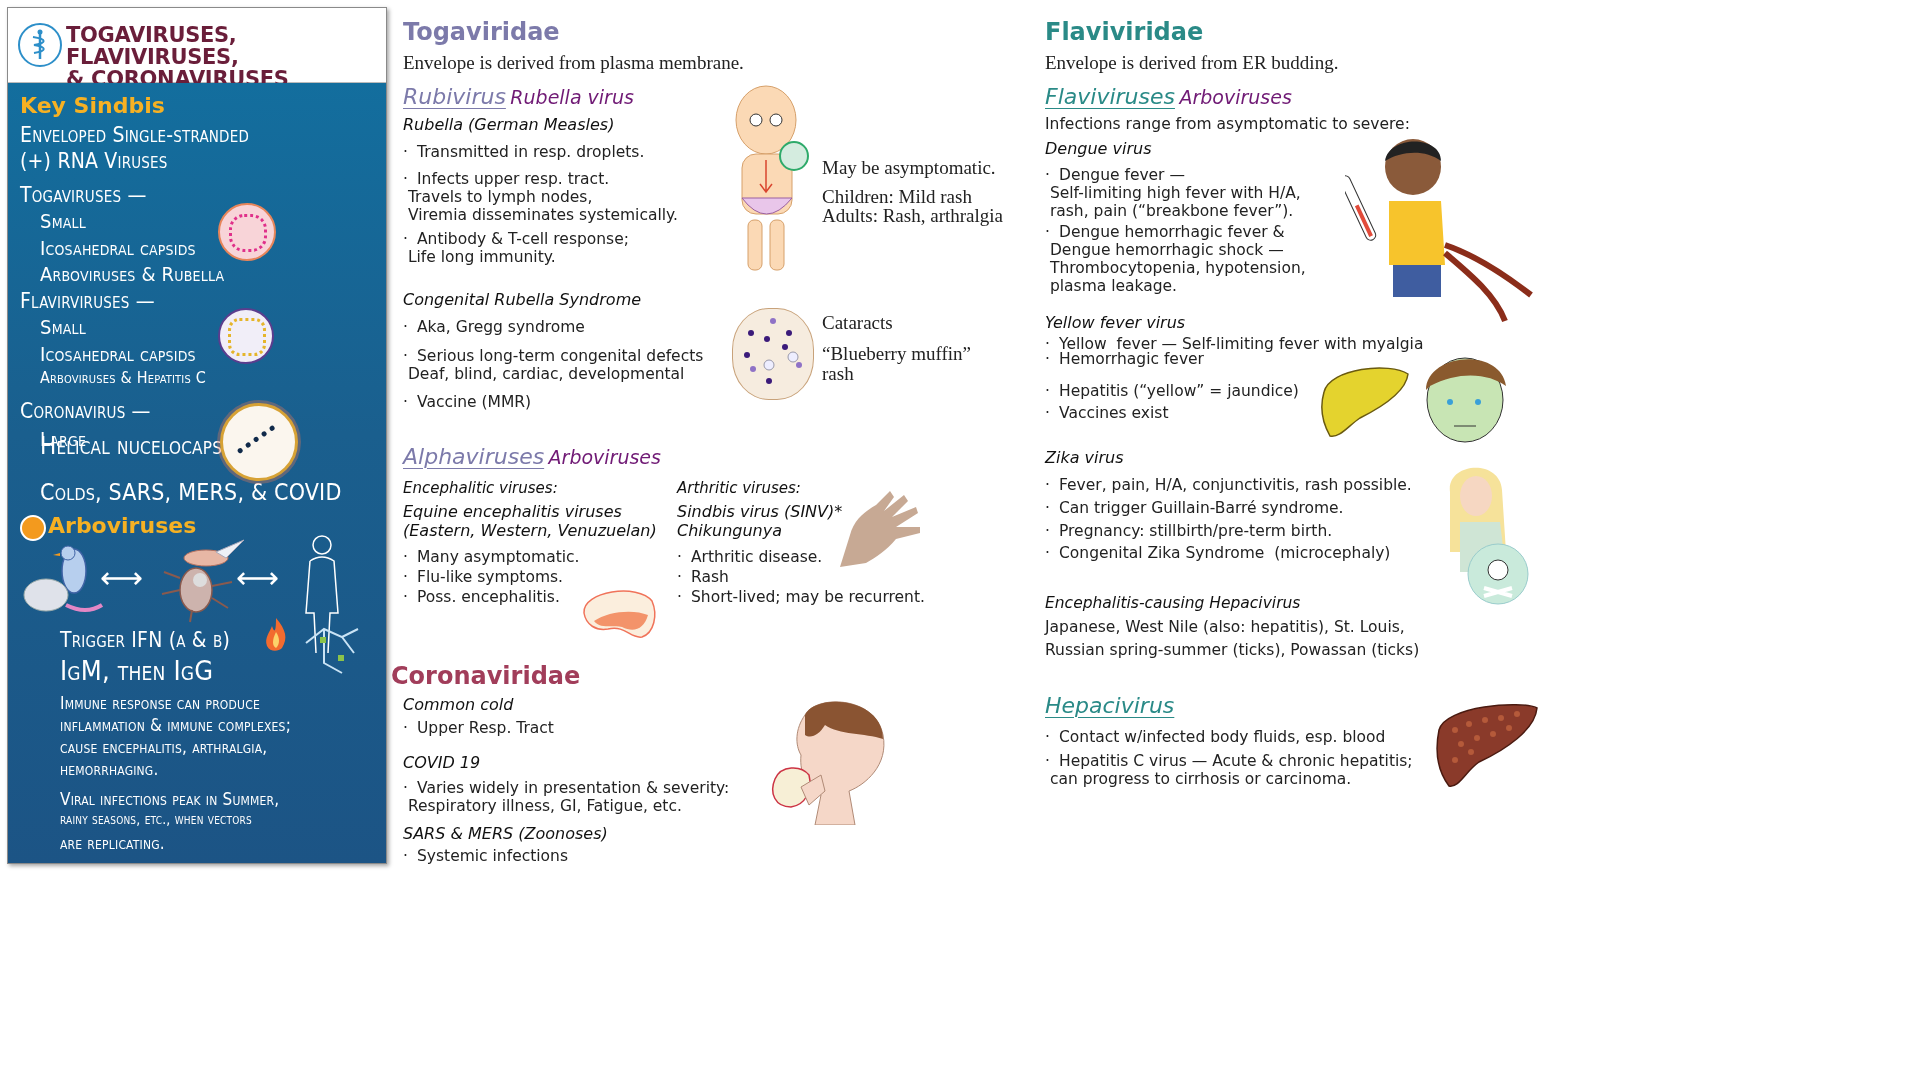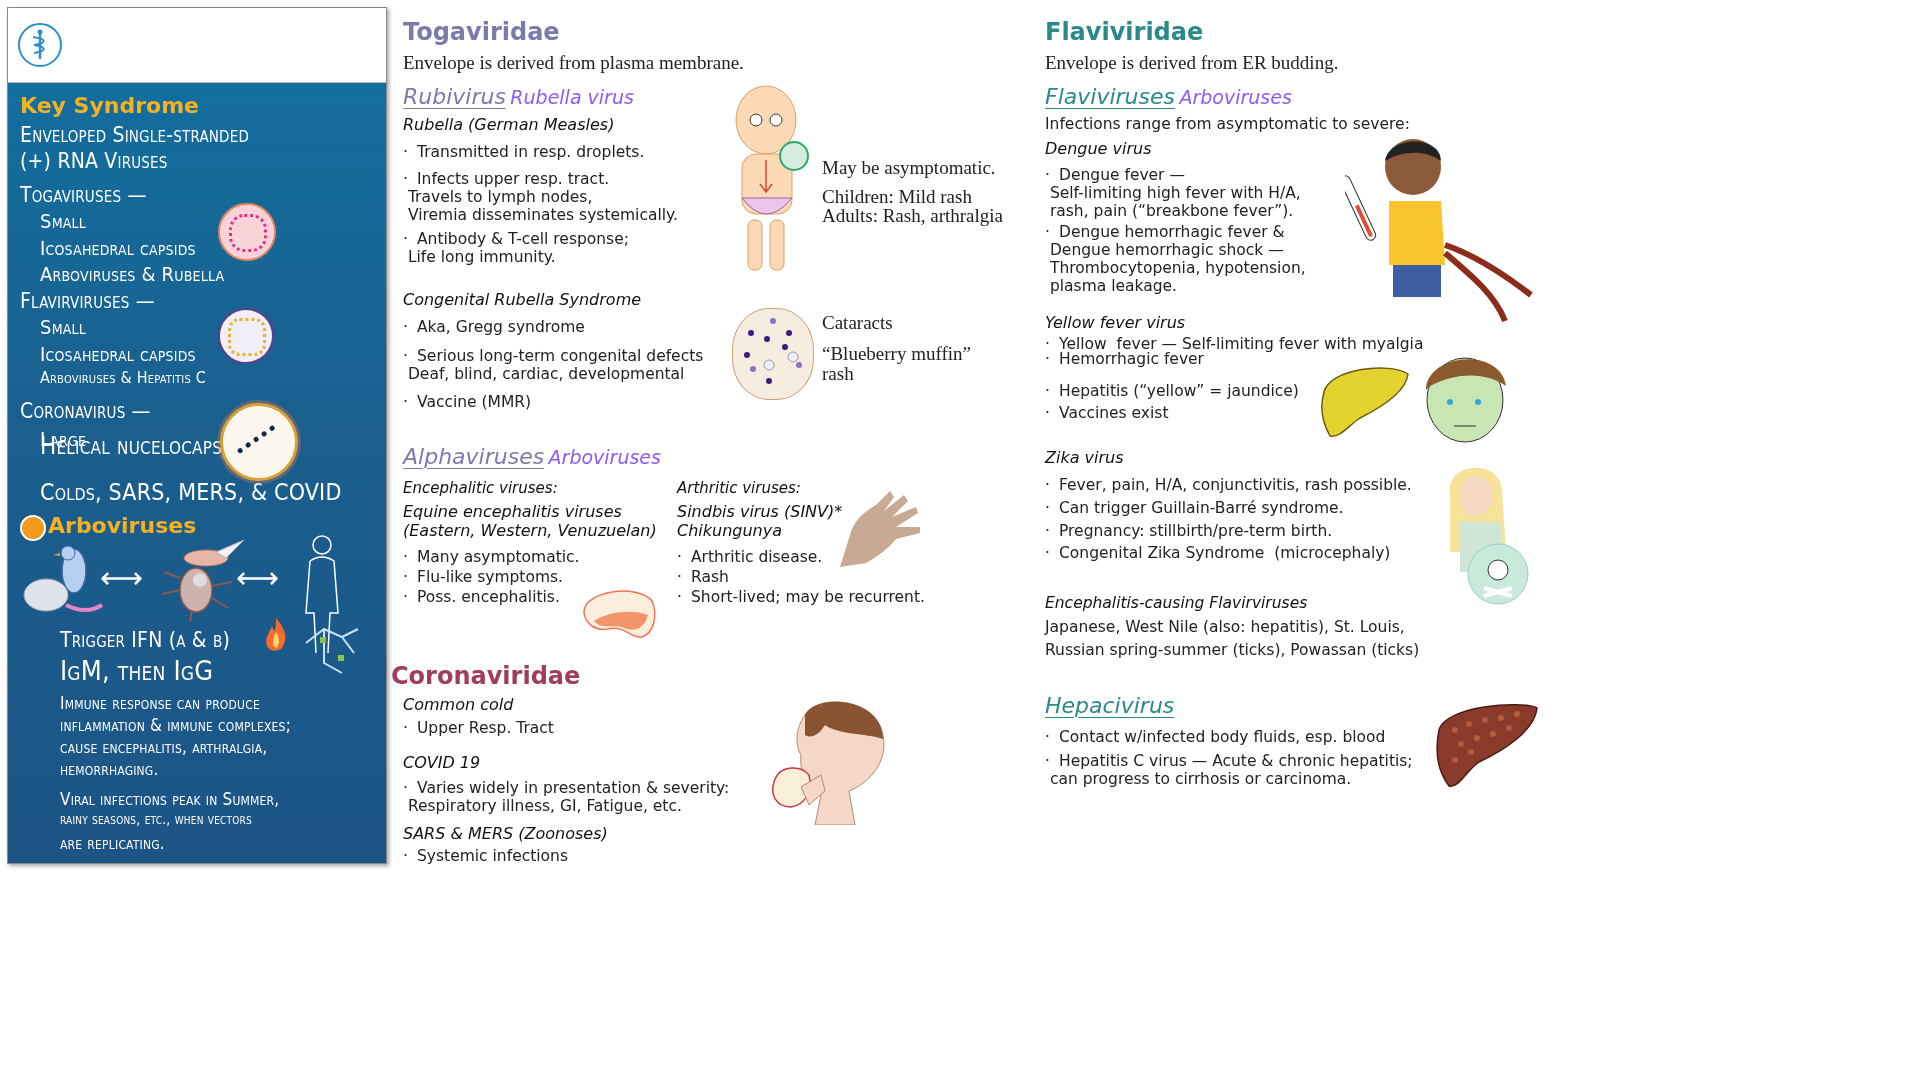--- a/index.html
+++ b/index.html
@@ -12,42 +12,46 @@
   .title{left:58px;top:16px;font:bold 21px/22px "DejaVu Sans",sans-serif;color:#6a1e3a;letter-spacing:-0.3px;}
   .sb-body{left:0;top:75px;width:378px;height:780px;background:linear-gradient(180deg,#136e9e 0%,#1a5f8e 45%,#1c5485 100%);}
   .kf{left:12px;top:10px;font:bold 22px "DejaVu Sans",sans-serif;color:#f6b123;}
   .chalk{color:#fff;font-family:"DejaVu Sans Condensed","DejaVu Sans",sans-serif;font-variant:small-caps;letter-spacing:0.2px;}
   .ln{position:absolute;white-space:nowrap;}
   .arb-h{left:40px;top:430px;font:bold 22px "DejaVu Sans",sans-serif;color:#f6b123;}
   
   .h-family{font:bold 24px "DejaVu Sans",sans-serif;}
   .serif{font-family:"Liberation Serif","DejaVu Serif",serif;font-size:19px;color:#222;}
   .genus{font:italic 22px "DejaVu Sans",sans-serif;text-decoration:underline;text-underline-offset:4px;text-decoration-thickness:1px;margin-top:20px;}
-  .genus-b{font:italic 19px "DejaVu Sans",sans-serif;color:#8b5cf6;}
+  .genus-b{font:italic 19px "DejaVu Sans",sans-serif;color:#701a75;}
   .sub{font:italic 16px "DejaVu Sans",sans-serif;color:#111;}
   .txt{font:15.5px/18px "DejaVu Sans",sans-serif;color:#222;}
   .b::before{content:"·";display:inline-block;width:14px;margin-left:0;}
   .blk{white-space:pre;}
   .illus{position:absolute;}
 </style>
 </head>
 <body>
 
 <div class="abs sidebar">
   <div class="abs sb-head">
     <div class="abs logo">
       <svg width="40" height="40" viewBox="0 0 40 40">
           <path d="M20 6 V34" stroke="#2d8fc9" stroke-width="2.5"></path>
           <path d="M13 12 C27 14,27 18,14 20 C27 22,27 26,14 28" fill="none" stroke="#2d8fc9" stroke-width="2"></path>
           <circle cx="20" cy="7" r="2.5" fill="#2d8fc9"></circle>
         </svg>
     </div>
+    <div class="abs title">
+      <div>TOGAVIRUSES, FLAVIVIRUSES,</div>
+      <div>&amp; CORONAVIRUSES</div>
+    </div>
   </div>
   <div class="abs sb-body">
-    <div class="abs kf">Key Syndrome</div>
+    <div class="abs kf">Key Sindbis</div>
     <div class="chalk">
       <div class="ln" style="left:12px;top:40px;font-size:21px">Enveloped Single-stranded</div>
       <div class="ln" style="left:12px;top:66px;font-size:21px">(+) RNA Viruses</div>
       <div class="ln" style="left:12px;top:100px;font-size:21px">Togaviruses —</div>
       <div class="ln" style="left:32px;top:126px;font-size:20px">Small</div>
       <div class="ln" style="left:32px;top:153px;font-size:20px">Icosahedral capsids</div>
       <div class="ln" style="left:32px;top:179px;font-size:20px">Arboviruses &amp; Rubella</div>
       <div class="ln" style="left:12px;top:206px;font-size:21px">Flavirviruses —</div>
       <div class="ln" style="left:32px;top:232px;font-size:20px">Small</div>
       <div class="ln" style="left:32px;top:259px;font-size:20px">Icosahedral capsids</div>
@@ -281,21 +285,21 @@
   <svg width="90" height="145" viewBox="0 0 90 145">
       <path d="M10 30 C6 0,60 -4,62 28 L66 90 L10 90Z" fill="#f6e29a"></path>
       <ellipse cx="36" cy="34" rx="16" ry="20" fill="#f6d7c2"></ellipse>
       <path d="M20 60 L60 60 L66 110 L20 110Z" fill="#cfe5d5"></path>
       <circle cx="58" cy="112" r="30" fill="#c9eadb" stroke="#9cc"></circle>
       <circle cx="58" cy="108" r="10" fill="#fff" stroke="#333"></circle>
       <path d="M44 126 L72 134 M72 126 L44 134" stroke="#fff" stroke-width="4"></path>
     </svg>
 </div>
 
-<div class="abs sub" style="left:1045px;top:594px;font-size:15.5px">Encephalitis-causing Flavirviruses</div>
+<div class="abs sub" style="left:1045px;top:594px;font-size:15.5px">Encephalitis-causing Hepacivirus</div>
 <div class="abs txt blk" style="left:1045px;top:616px;line-height:23px">Japanese, West Nile (also: hepatitis), St. Louis,
 Russian spring-summer (ticks), Powassan (ticks)</div>
 
 <div class="abs" style="left:1045px;top:693px;white-space:nowrap">
   <span class="genus" style="color:#2a8a87">Hepacivirus</span>
 </div>
 <div class="abs txt blk b" style="left:1045px;top:728px">Contact w/infected body fluids, esp. blood</div>
 <div class="abs txt blk b" style="left:1045px;top:752px">Hepatitis C virus — Acute &amp; chronic hepatitis;
  can progress to cirrhosis or carcinoma.</div>
 <div class="illus" style="left:1435px;top:700px;width:105px;height:90px">

